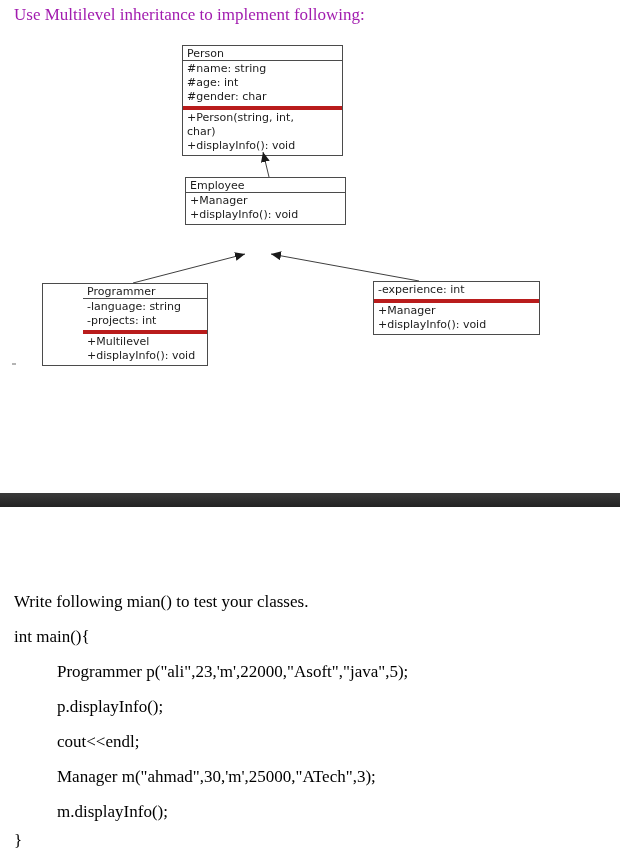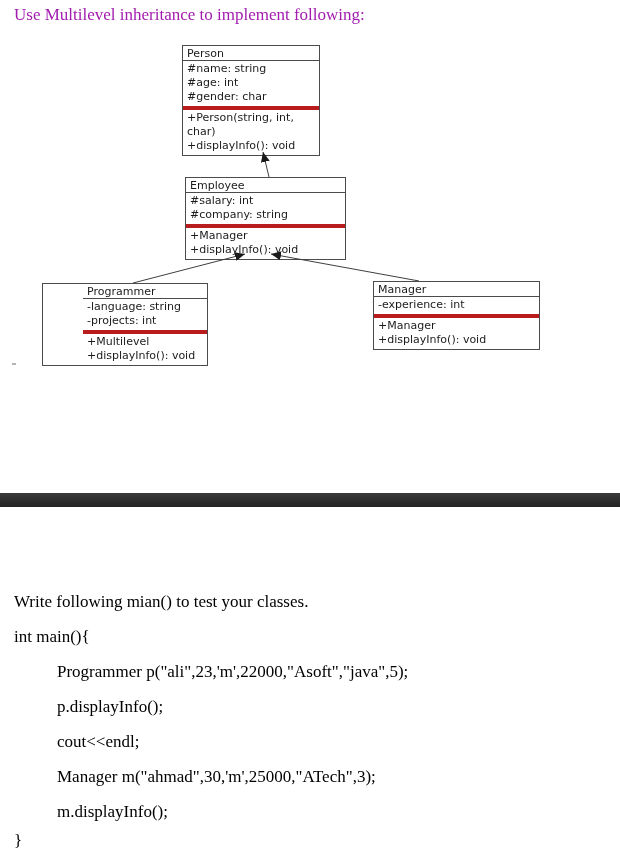--- a/index.html
+++ b/index.html
@@ -62,60 +62,55 @@
   .at-margin { left:14px; }
   .indented  { left:57px; }
 </style>
 </head>
 <body>
 
 <div class="heading">Use Multilevel inheritance to implement following:</div>
 
 <div class="diagram">
 
-  <div class="uml-box" style="left:182px; top:45px; width:138px;">
+  <div class="uml-box" style="left:182px; top:45px; width:161px;">
     <div class="uml-title">Person</div>
     <div class="uml-sec mid">
       <div class="uml-line">#name: string</div>
       <div class="uml-line">#age: int</div>
       <div class="uml-line">#gender: char</div>
     </div>
     <div class="uml-sec">
       <div class="uml-line">+Person(string, int,</div>
       <div class="uml-line">char)</div>
       <div class="uml-line">+displayInfo(): void</div>
     </div>
   </div>
 
   <div class="uml-box" style="left:185px; top:177px; width:161px;">
     <div class="uml-title">Employee</div>
-    <div class="uml-sec mid">
-      <div class="uml-line">#salary: int</div>
-      <div class="uml-line">#company: string</div>
-    </div>
     <div class="uml-sec">
       <div class="uml-line">+Manager</div>
       <div class="uml-line">+displayInfo(): void</div>
     </div>
   </div>
 
   <div class="uml-box" style="left:42px; top:283px; width:166px;padding-left:40px;">
     <div class="uml-title">Programmer</div>
     <div class="uml-sec mid">
       <div class="uml-line">-language: string</div>
       <div class="uml-line">-projects: int</div>
     </div>
     <div class="uml-sec">
       <div class="uml-line">+Multilevel</div>
       <div class="uml-line">+displayInfo(): void</div>
     </div>
   </div>
 
   <div class="uml-box" style="left:373px; top:281px; width:167px;">
-    <div class="uml-title">Manager</div>
     <div class="uml-sec mid">
       <div class="uml-line">-experience: int</div>
     </div>
     <div class="uml-sec">
       <div class="uml-line">+Manager</div>
       <div class="uml-line">+displayInfo(): void</div>
     </div>
   </div>
 
   <svg class="arrows" width="620" height="500">

